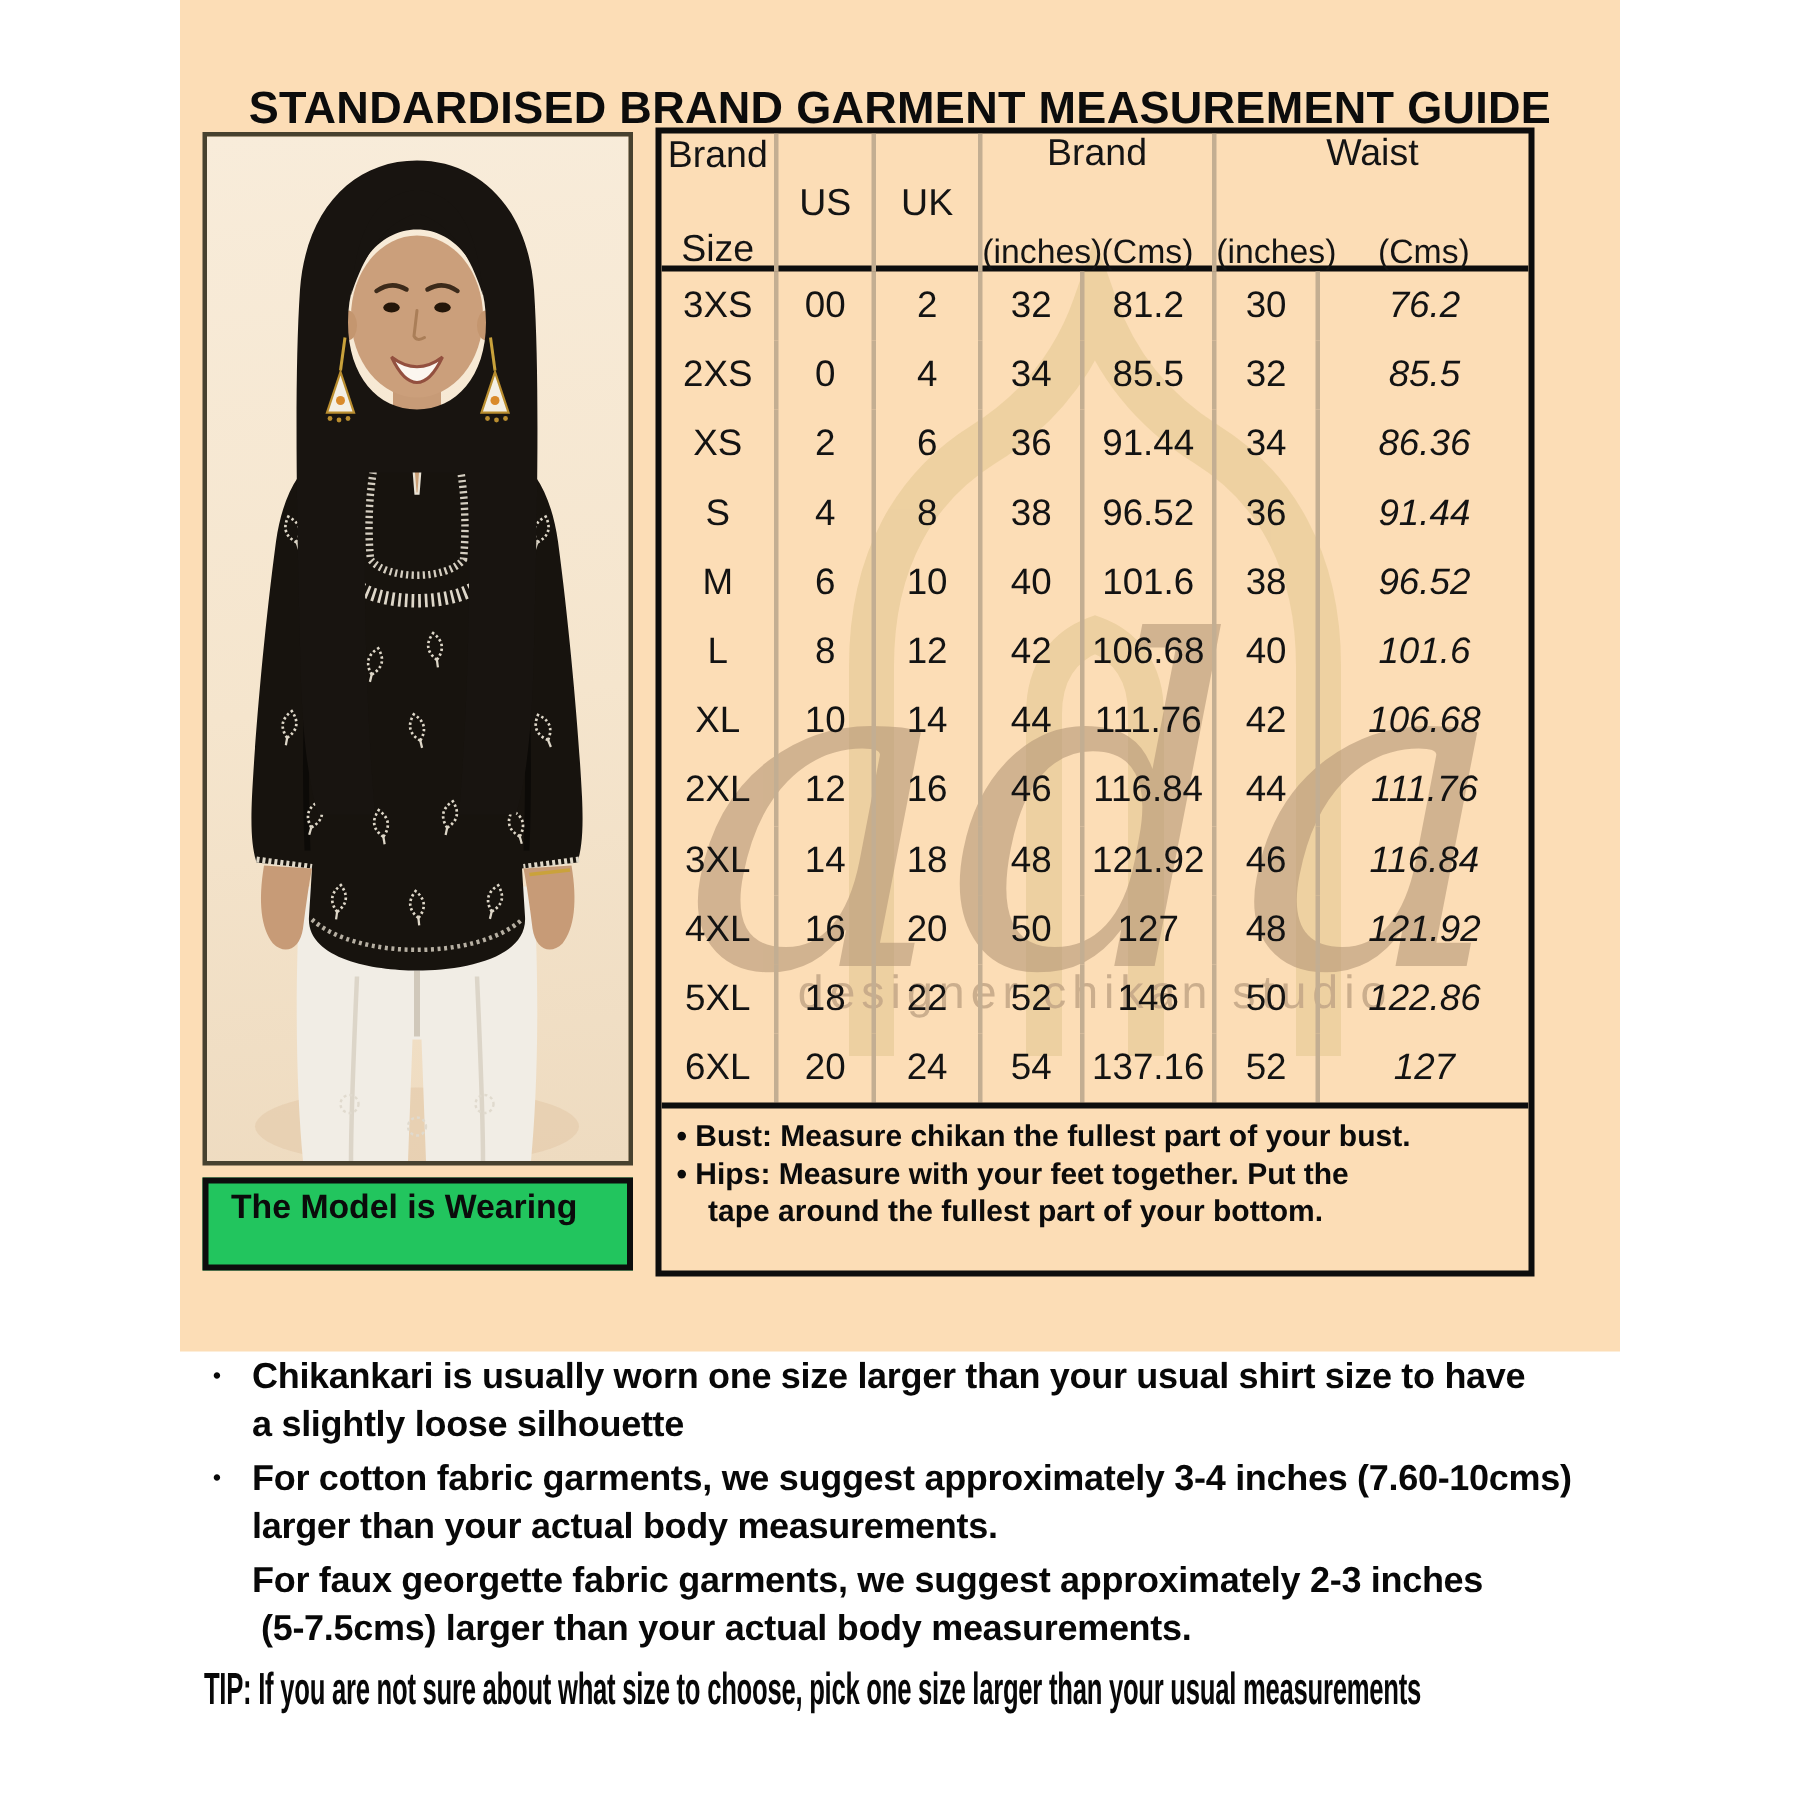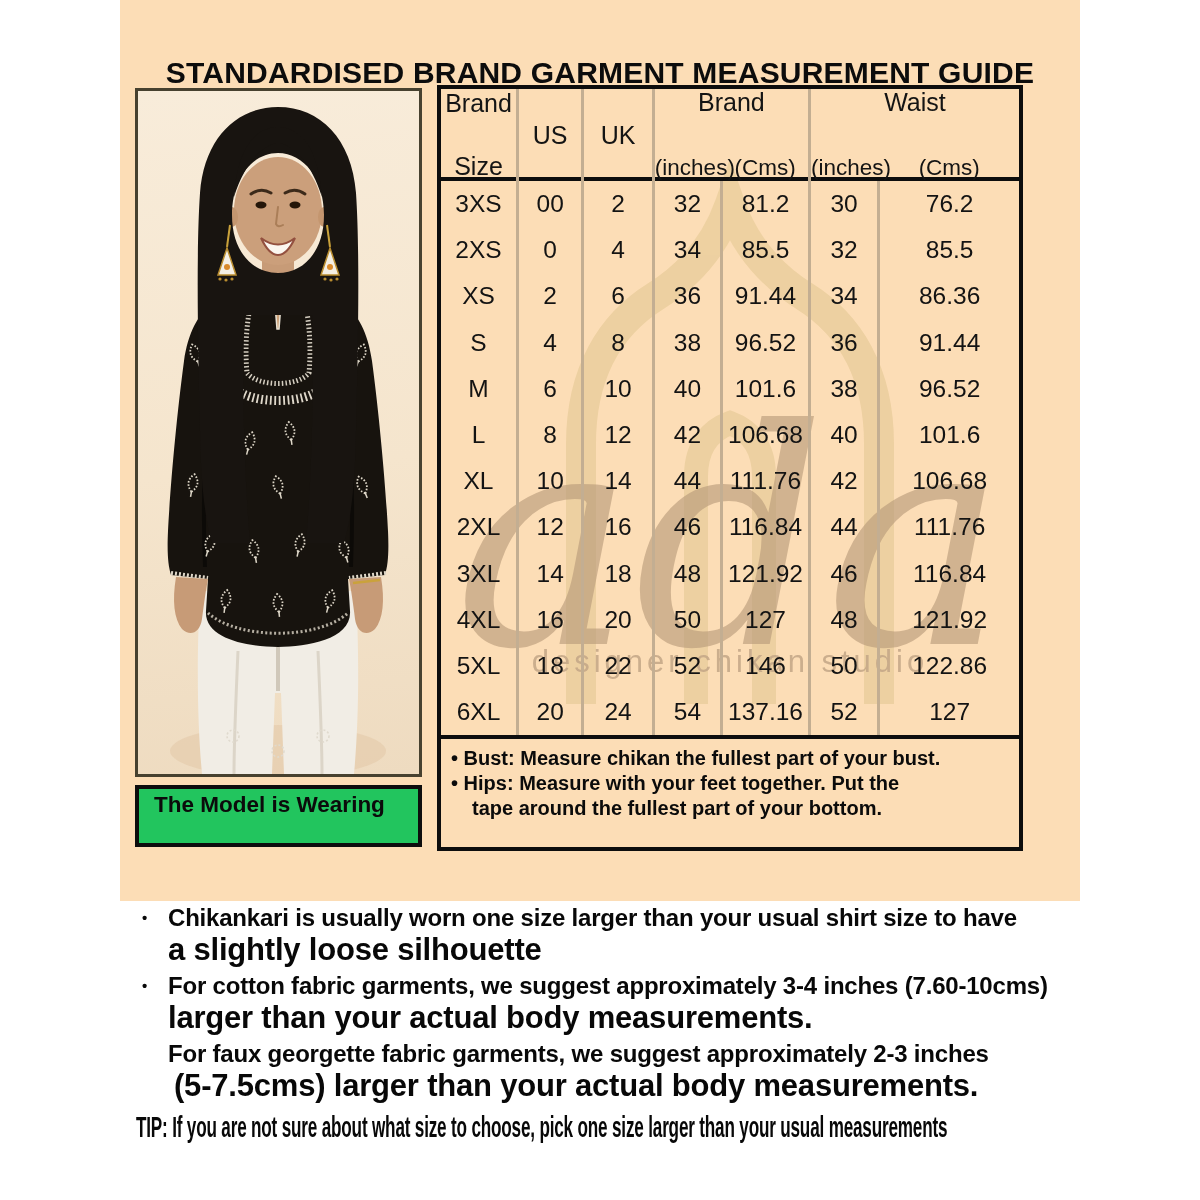--- a/index.html
+++ b/index.html
@@ -22,33 +22,33 @@
   .th.brand{flex-direction:column;line-height:27px;}
   .th.group{flex-direction:column;justify-content:center;}
   .glabel{font-size:25px;line-height:27px;}
   .gsubs{display:grid;width:100%;font-size:22.5px;margin-top:3px;}
   .th.bust .gsubs{grid-template-columns:44% 56%;}
   .th.waist .gsubs{grid-template-columns:33% 67%;}
   .gsubs span{text-align:center;}
   .tbody{position:relative;z-index:1;}
   .trow{display:grid;grid-template-columns:13.5% 11.3% 12.2% 11.8% 15.2% 12% 24%;height:46.2px;}
   .tc{display:flex;align-items:center;justify-content:center;font-size:24.5px;color:#131313;border-right:3px solid #c3ae92;box-sizing:border-box;}
-  .trow .tc:last-child{border-right:none;}
+  .trow .tc:last-child{border-right:none;font-style:italic;}
   .tdivider{height:4px;background:#0d0d0d;position:relative;z-index:1;}
   .notes{position:relative;z-index:1;padding:7px 6px 0 10px;font-weight:bold;font-size:20px;line-height:25px;color:#0b0b0b;}
   .nline{padding-left:21px;text-indent:-21px;}
   .ncont{padding-left:21px;}
 
   
   .footer{position:absolute;left:120px;top:902px;width:1010px;color:#080808;}
   .fitem{margin-bottom:4px;}
   .fl{display:flex;font-weight:bold;font-size:24px;line-height:32px;letter-spacing:-0.2px;}
   .fdot{width:26px;min-width:26px;padding-left:22px;font-size:15px;line-height:32px;}
   .fdot.hide{visibility:hidden;}
-  .fl2{font-weight:bold;font-size:31px;line-height:32px;padding-left:48px;letter-spacing:-0.2px;}
+  .fl2{font-weight:bold;font-size:24px;line-height:32px;padding-left:48px;letter-spacing:-0.2px;}
   .fl2.indent{padding-left:54px;}
   .tip{margin-top:8px;padding-left:28px;font-weight:bold;font-size:30px;line-height:34px;white-space:nowrap;transform:scaleX(0.57);transform-origin:left center;letter-spacing:-0.3px;}
 </style>
 </head>
 <body>
 
 <div class="page">
 
   <div class="panel">
 

